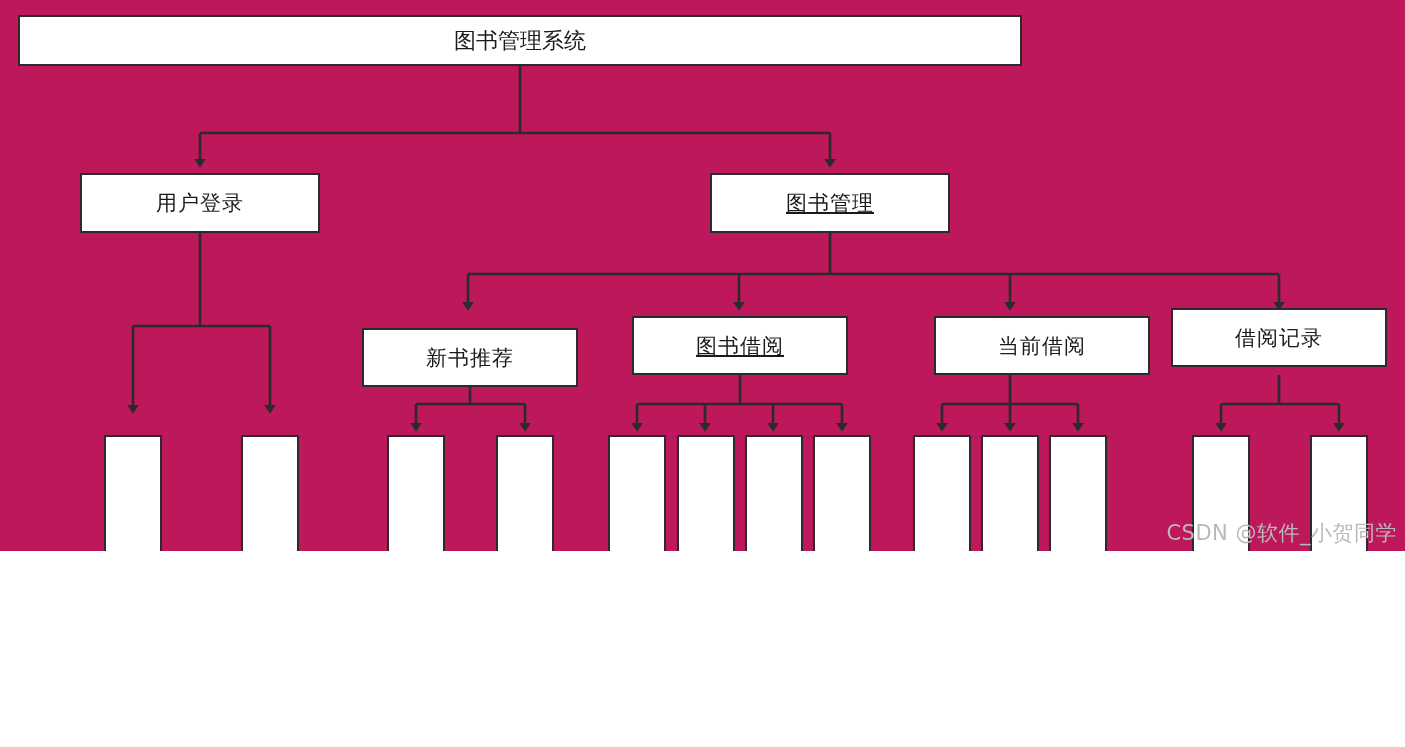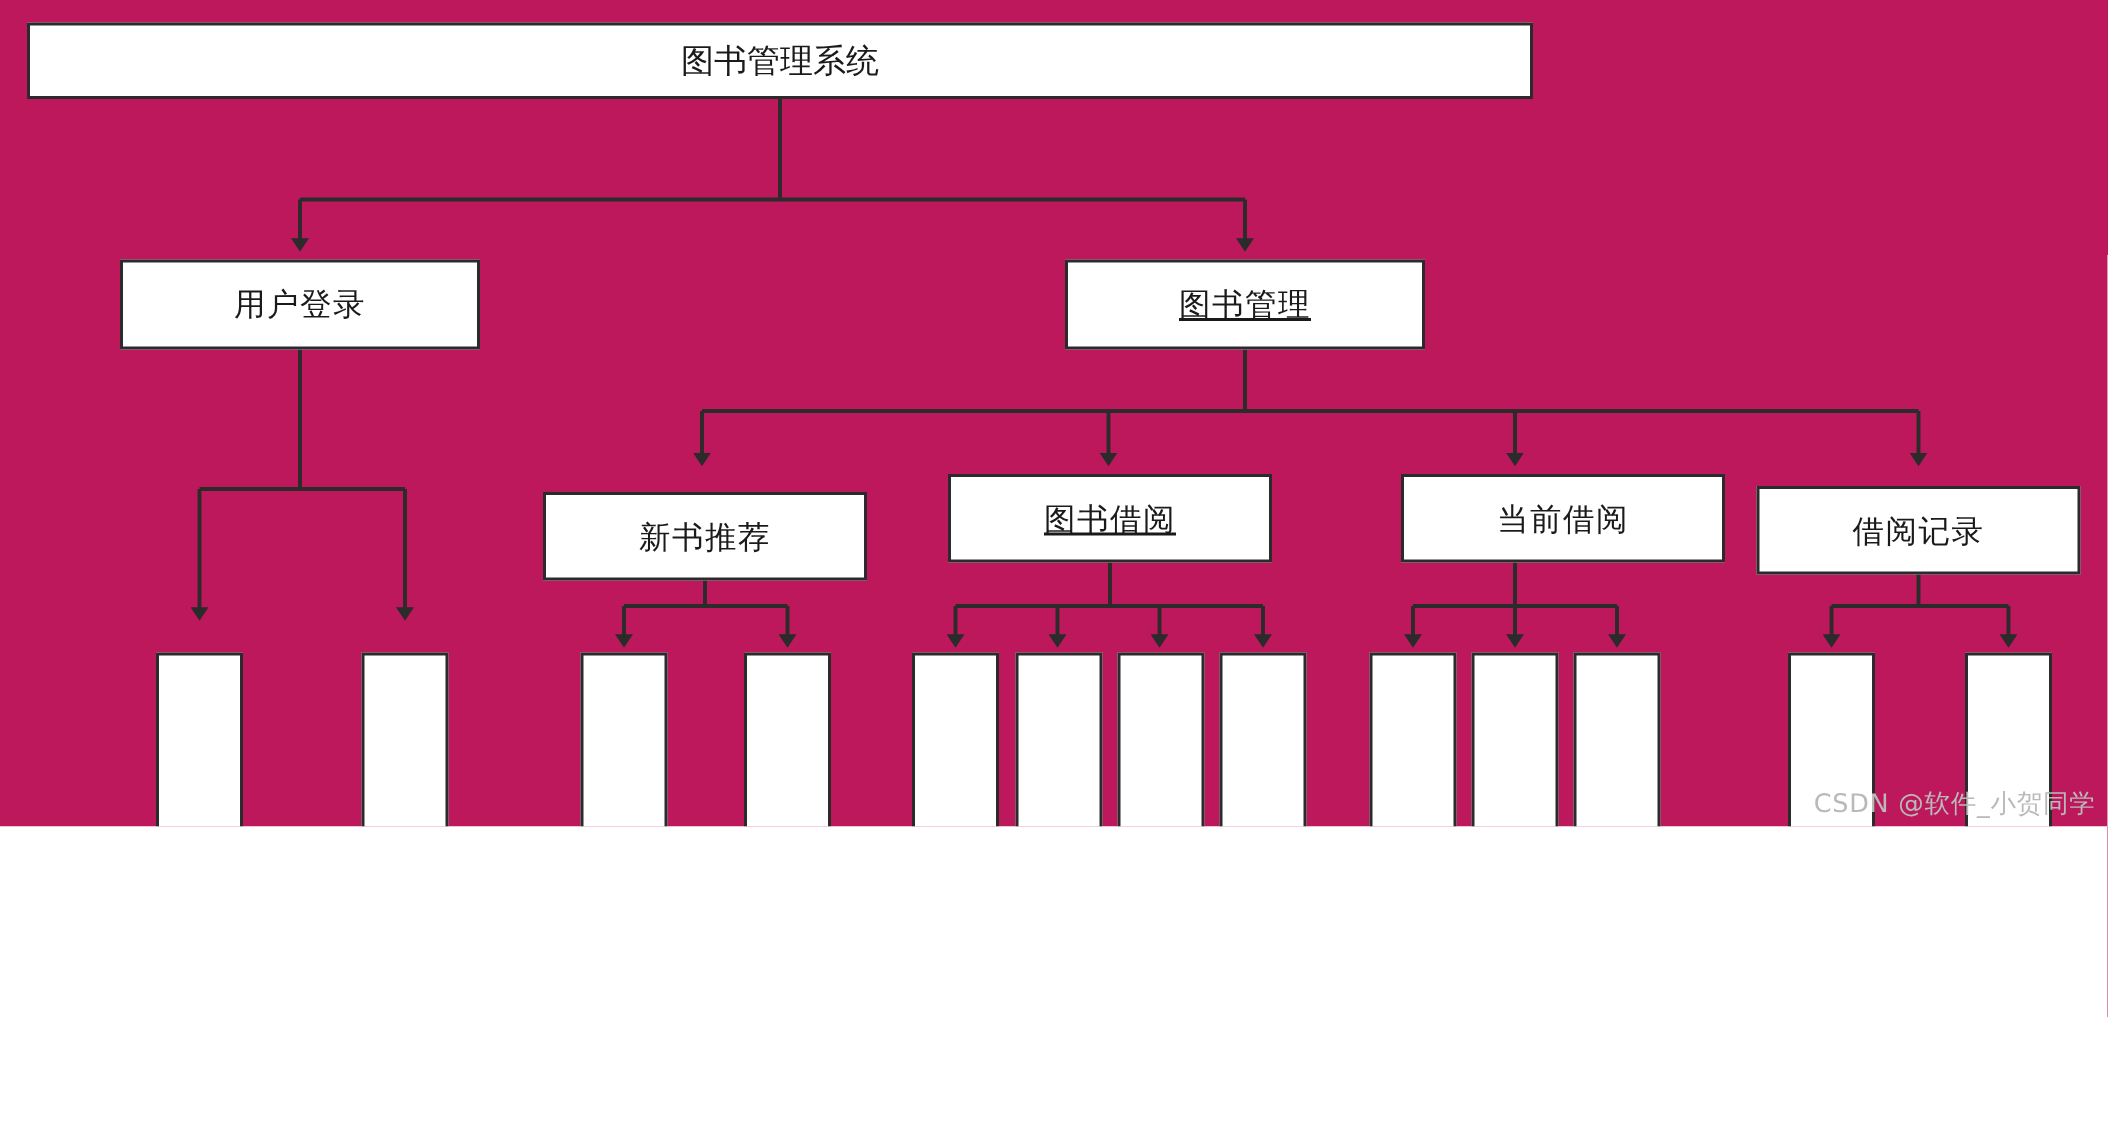--- a/index.html
+++ b/index.html
@@ -58,21 +58,21 @@
     letter-spacing: 5px;
     display: block;
   }
   .node.v > .vlabel {
     margin: 0 auto;
   }
   .watermark {
     position: absolute;
     right: 8px;
     bottom: 4px;
-    font-size: 17px;
+    font-size: 21px;
     color: #b9b9b9;
     white-space: nowrap;
     letter-spacing: 0.5px;
   }
 </style>
 </head>
 <body>
 
 <div id="canvas">
 
@@ -146,21 +146,21 @@
   </div>
 
   <div class="node h" style="left:632px; top:316px; width:216px; height:59px;text-decoration:underline;">
     <span>图书借阅</span>
   </div>
 
   <div class="node h" style="left:934px; top:316px; width:216px; height:59px;">
     <span>当前借阅</span>
   </div>
 
-  <div class="node h" style="left:1171px; top:324px; width:216px; height:59px;">
+  <div class="node h" style="left:1171px; top:308px; width:216px; height:59px;">
     <span>借阅记录</span>
   </div>
 
   <div class="node v" style="left:104px; top:435px; width:58px; height:298px;">
     <span class="vlabel">用户登录</span>
   </div>
   <div class="node v" style="left:241px; top:435px; width:58px; height:298px;">
     <span class="vlabel">注销登录</span>
   </div>
 

